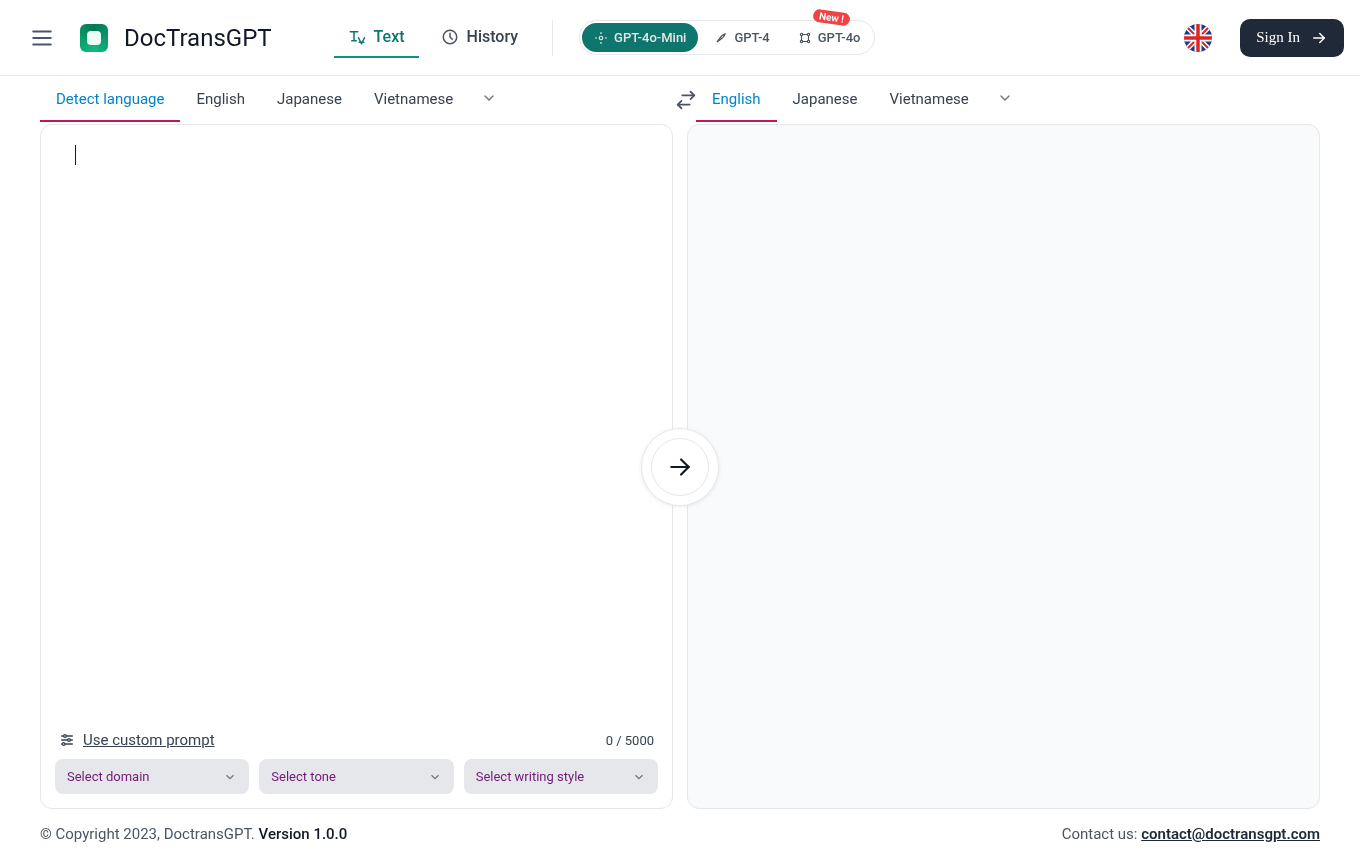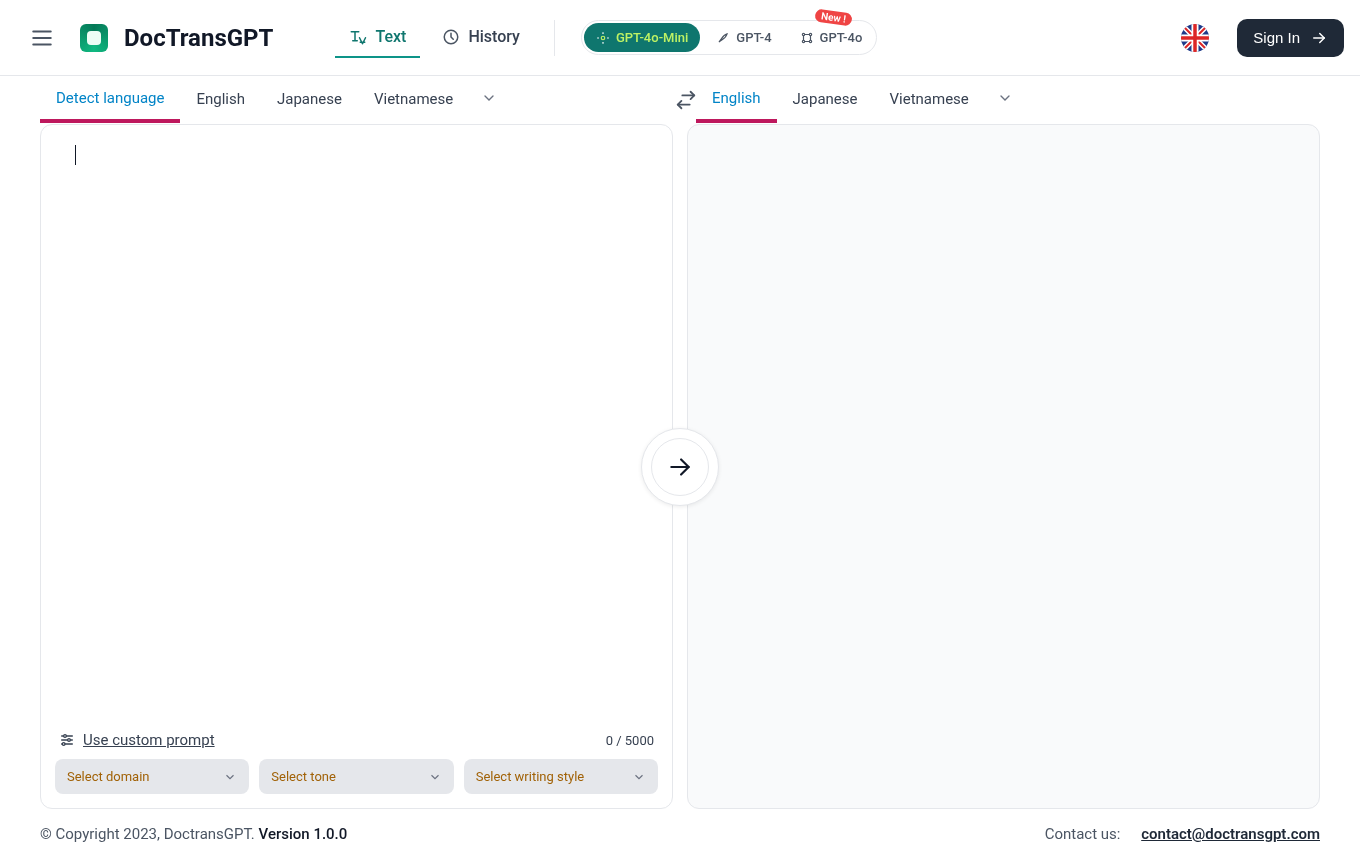--- a/index.html
+++ b/index.html
@@ -41,21 +41,21 @@
     border-radius:6px;
     background: conic-gradient(from 0deg, #047857, #10b981, #047857);
     position:relative;
   }
   .logo-shape::after{
     content:"";position:absolute;inset:7px;
     background:#ecfdf5;border-radius:4px;
   }
   .app-title {
     font-size: 24px;
-    font-weight: 700;
+    font-weight: 400;
     color:#111827;
     margin-left:8px;
   }
   .header-nav {
     display:flex;
     align-items:center;
     margin-left: 54px;
     gap: 8px;
   }
   .nav-item {
@@ -84,21 +84,21 @@
     position:relative;
   }
   .model-pill {
     display:flex;align-items:center;gap:6px;
     padding:7px 12px;
     border-radius:999px;
     font-size:13px;font-weight:500;
     color:#4b5563;cursor:pointer;
   }
   .model-pill.active {
-    background:#0f766e;color:#bef264;
+    background:#0f766e;color:#e5e5e5;
   }
   .model-pill svg { width:14px;height:14px; }
   .model-pill.active svg path{stroke:#fff;}
   .new-badge {
     position:absolute;
     top:-10px;right:24px;
     background:#ef4444;color:#fff;
     font-size:10px;font-weight:600;
     padding:1px 6px;border-radius:10px;
     transform:rotate(8deg);
@@ -108,21 +108,21 @@
     width:28px;height:28px;border-radius:50%;
     overflow:hidden;margin-right:20px;
     cursor:pointer;
   }
   .sign-in {
     background:#1f2937;color:#fff;
     border-radius:10px;
     padding:10px 16px;
     display:flex;align-items:center;gap:10px;
     font-size:15px;font-weight:500;
-    cursor:pointer;border:none;
+    cursor:pointer;border:none;font-family:Liberation Serif, serif;
   }
   .sign-in svg{stroke:#fff;width:18px;height:18px;}
   
   .lang-bar {
     height:48px;
     display:flex;align-items:center;
     padding:0 0 0 0;
     position:relative;
   }
   .lang-half {
@@ -133,21 +133,21 @@
   .lang-half.right { padding-left:36px;}
   .lang-tab {
     padding:12px 16px;
     font-size:15px;
     color:#374151;
     cursor:pointer;
     border-bottom:2px solid transparent;
   }
   .lang-tab.active {
     color:#0284c7;
-    border-bottom:4px solid #be185d;
+    border-bottom:2px solid #be185d;
   }
   .lang-more { padding:12px; cursor:pointer;}
   .lang-more svg{width:16px;height:16px;stroke:#6b7280;}
   .swap {
     position:absolute;
     left: 672px; top:10px;
     width:28px;height:28px;
     display:flex;align-items:center;justify-content:center;
     cursor:pointer;
   }
@@ -201,21 +201,21 @@
     font-size:13px;color:#374151;
   }
   .selectors {
     display:flex;gap:10px;
   }
   .selector {
     flex:1;
     background:#e5e7eb;
     border-radius:8px;
     padding:10px 12px;
-    font-size:13px;color:#a16207;
+    font-size:13px;color:#701a75;
     display:flex;align-items:center;justify-content:space-between;
     cursor:pointer;
   }
   .selector svg{width:14px;height:14px;stroke:#6b7280;}
   .translate-fab {
     position:absolute;
     left:50%;top:50%;
     transform:translate(-50%,-50%);
     width:78px;height:78px;border-radius:50%;
     background:#fff;border:1px solid #e5e7eb;
@@ -232,21 +232,21 @@
   }
   .translate-fab svg{width:26px;height:26px;stroke:#111827;}
   
   .page-footer {
     height:50px;
     padding:0 40px;
     display:flex;align-items:center;justify-content:space-between;
     font-size:15px;color:#4b5563;
   }
   .page-footer .version{color:#111827;font-weight:500;}
-  .page-footer a{color:#1f2937;font-weight:600;margin-left:17px;}
+  .page-footer a{color:#1f2937;font-weight:600;}
 </style>
 </head>
 <body>
 
 <div class="header">
   <div class="burger">
     <svg viewBox="0 0 24 24" fill="none" stroke-width="2" stroke-linecap="round">
         <line x1="4" y1="6" x2="20" y2="6"></line>
         <line x1="4" y1="12" x2="20" y2="12"></line>
         <line x1="4" y1="18" x2="20" y2="18"></line>

